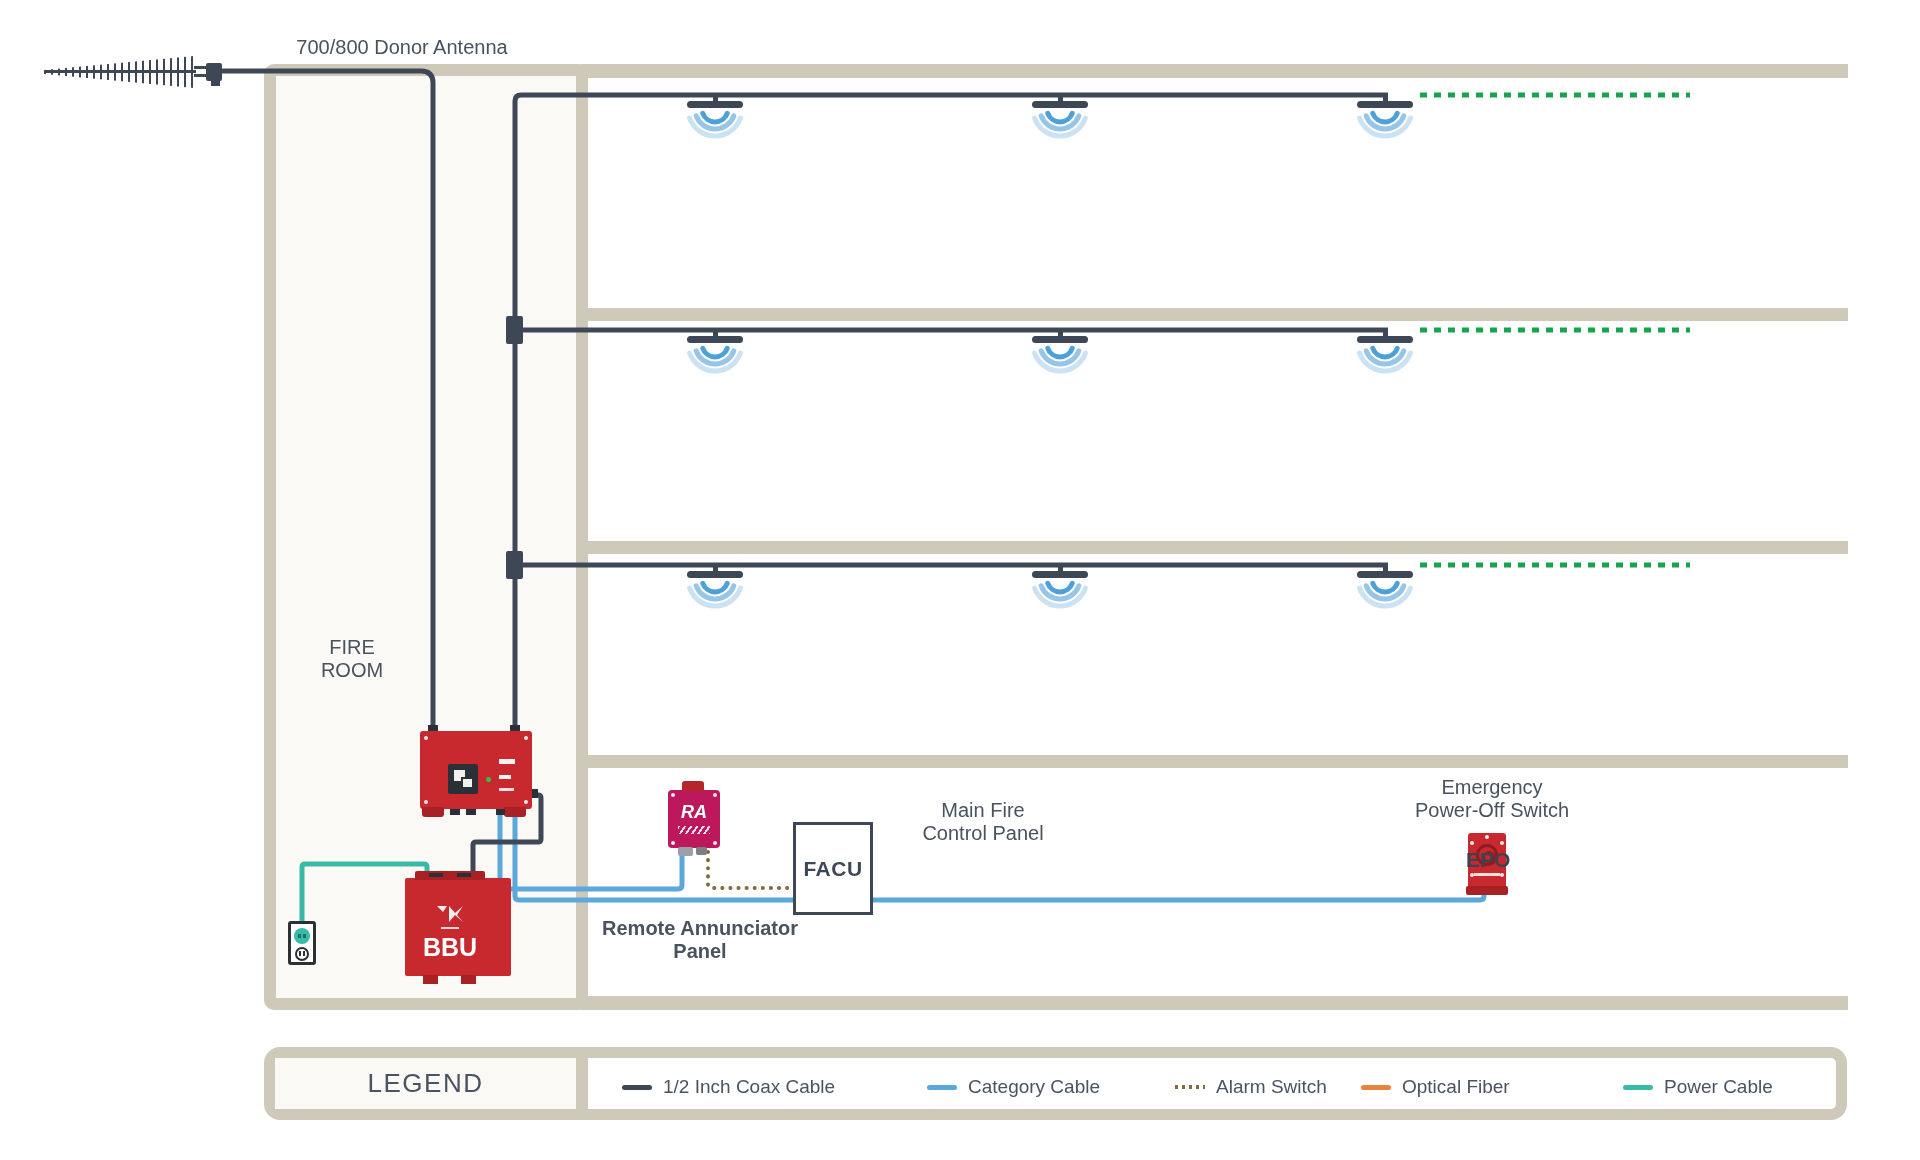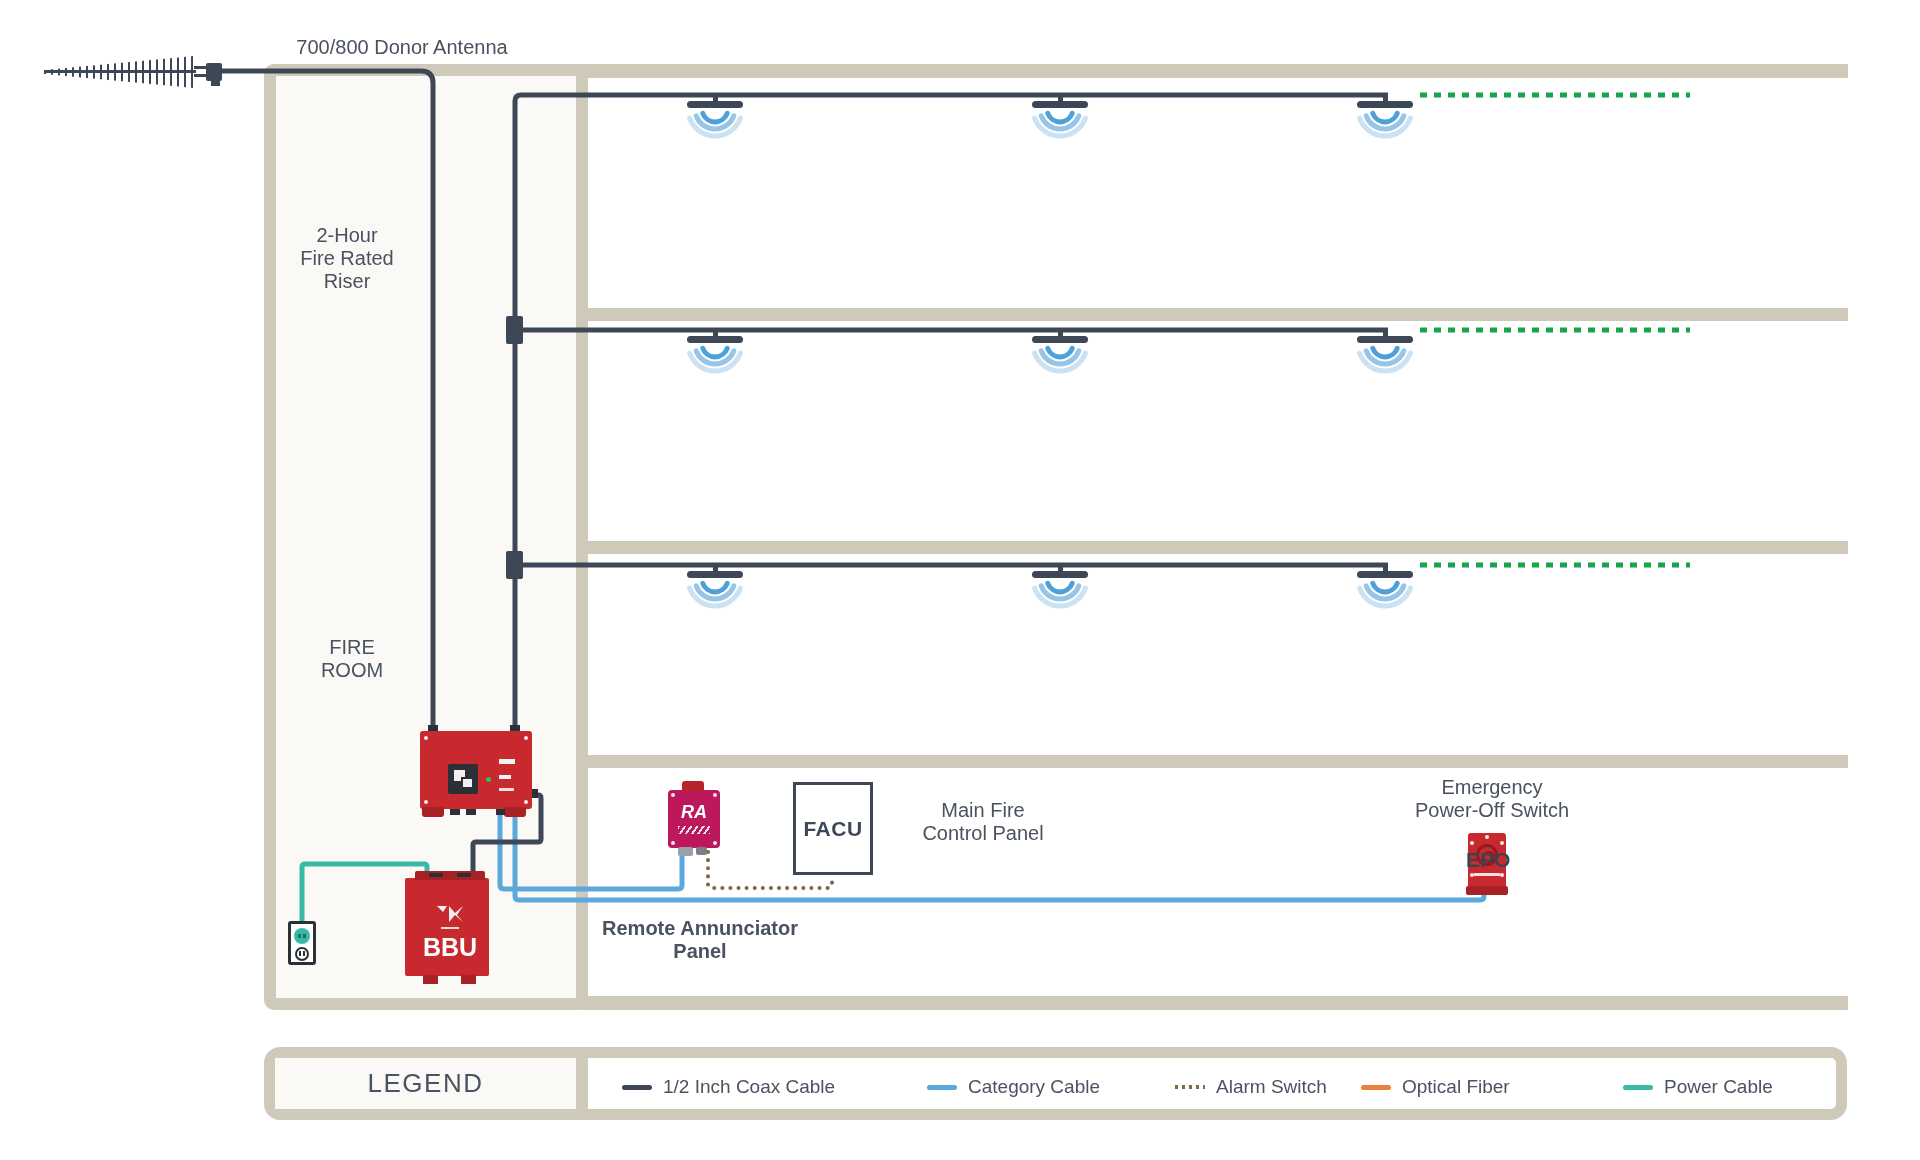--- a/index.html
+++ b/index.html
@@ -9,21 +9,21 @@
   .preline{white-space:pre-line;}
   .lbl{font-size:20px;line-height:23px;color:#49525f;text-align:center;}
   .riser-box{left:264px;top:64px;width:324px;height:946px;border:12px solid #cfc9b9;
              border-radius:10px;background:#fbf9f5;box-sizing:border-box;}
   .slab{background:#cfc9b9;}
   
   .red-box{background:#c8292e;border-radius:3px;}
   .screw{position:absolute;width:4px;height:4px;border-radius:50%;background:#f4e9e9;}
   .facu{background:#ffffff;border:3px solid #3e4756;box-sizing:border-box;
         display:flex;align-items:center;justify-content:center;
-        font-weight:bold;font-size:21px;color:#3e4756;letter-spacing:.5px;}
+        font-weight:bold;font-size:21px;color:#3e4756;letter-spacing:.5px;margin-top:40px;}
   
   .legend-box{left:264px;top:1047px;width:1583px;height:73px;border:11px solid #cfc9b9;
               border-radius:16px;background:#ffffff;box-sizing:border-box;}
   .legend-left{position:absolute;left:0;top:0;bottom:0;width:301px;background:#fbf9f5;
                border-right:12px solid #cfc9b9;display:flex;align-items:center;justify-content:center;}
   .legend-title{font-size:26px;letter-spacing:1.5px;color:#4a5362;}
   .legend-item{position:absolute;top:1076px;display:flex;align-items:center;gap:11px;
                font-size:19px;line-height:22px;color:#4a5362;}
   .sw{width:30px;height:5px;border-radius:3px;}
   .sw-coax{background:#3e4756;}
@@ -162,21 +162,21 @@
       <div style="position:absolute;left:6px;top:6px;width:11px;height:11px;background:#f4efef;"></div>
       <div style="position:absolute;left:13px;top:13px;width:10px;height:10px;background:#2b2f36;"></div>
       <div style="position:absolute;left:15px;top:15px;width:9px;height:8px;background:#f4efef;"></div>
     </div>
     <div style="position:absolute;left:66px;top:46px;width:5px;height:5px;border-radius:50%;background:#35c04a;"></div>
     <div style="position:absolute;left:79px;top:28px;width:16px;height:5px;background:#f7f2f2;"></div>
     <div style="position:absolute;left:79px;top:44px;width:12px;height:4px;background:#f7f2f2;"></div>
     <div style="position:absolute;left:79px;top:57px;width:15px;height:3px;background:#eedede;"></div>
   </div>
 
-  <div class="abs red-box" style="left:405px;top:878px;width:84px;height:98px;border-radius:2px;">
+  <div class="abs red-box" style="left:405px;top:878px;width:106px;height:98px;border-radius:2px;">
     <div style="position:absolute;left:10px;top:-7px;width:70px;height:9px;background:#a82125;border-radius:2px 2px 0 0;">
       <div class="nub" style="left:14px;top:2px;width:14px;height:4px;"></div>
       <div class="nub" style="left:42px;top:2px;width:14px;height:4px;"></div>
     </div>
     <div style="position:absolute;left:18px;bottom:-8px;width:15px;height:9px;background:#a82125;"></div>
     <div style="position:absolute;left:56px;bottom:-8px;width:15px;height:9px;background:#a82125;"></div>
     <svg style="position:absolute;left:30px;top:26px;" width="30" height="18" viewBox="0 0 30 18">
       <path d="M2 2 h10 l-4 6 z" fill="#f4efef"></path>
       <path d="M14 2 l6 7 l8 -7 l-6 9 l6 7 l-8 -7 l-6 7 z" fill="#f4efef"></path>
     </svg>
@@ -218,23 +218,20 @@
     <span class="screw" style="right:2px;bottom:12px;"></span>
     <span class="screw" style="left:17px;top:2px;"></span>
     <div style="position:absolute;left:8px;top:11px;width:22px;height:22px;border:3px solid #8e1b20;border-radius:50%;box-sizing:border-box;">
       <div style="position:absolute;left:4px;top:4px;width:8px;height:8px;border:2px solid #8e1b20;border-radius:50%;"></div>
     </div>
     <div style="position:absolute;left:6px;top:40px;width:26px;height:3px;background:rgba(255,255,255,.85);"></div>
     <div style="position:absolute;left:-2px;bottom:-6px;width:42px;height:9px;background:#a82125;border-radius:2px;"></div>
   </div>
 
   <div class="abs lbl" style="left:272px;top:36px;width:260px;text-align:center;">700/800 Donor Antenna</div>
-  <div class="abs lbl preline" style="left:272px;top:224px;width:150px;">2-Hour
-Fire Rated
-Riser</div>
   <div class="abs lbl preline" style="left:272px;top:636px;width:160px;">FIRE
 ROOM</div>
   <div class="abs lbl preline" style="left:590px;top:917px;width:220px;font-weight:bold;">Remote Annunciator
 Panel</div>
   <div class="abs lbl preline" style="left:1392px;top:776px;width:200px;">Emergency
 Power-Off Switch</div>
   <div class="abs lbl preline" style="left:883px;top:799px;width:200px;">Main Fire
 Control Panel</div>
   <div class="abs" style="left:1466px;top:848px;font-size:21px;font-weight:bold;color:#3a4350;">EPO</div>
 

